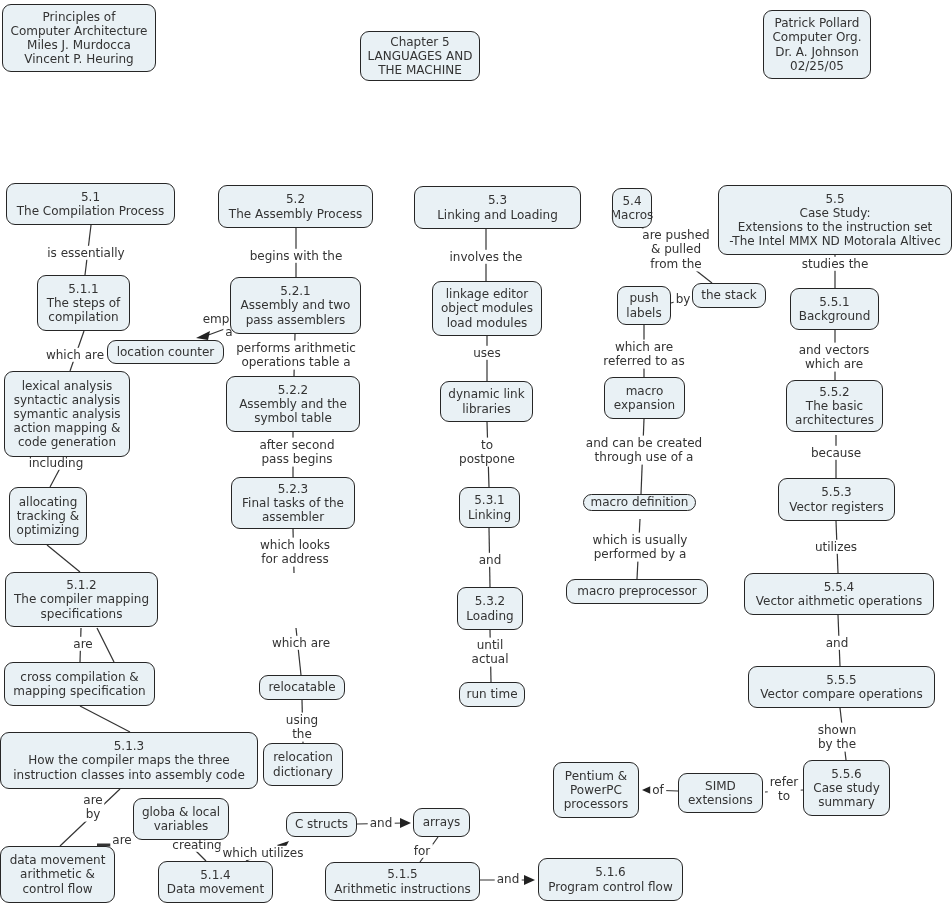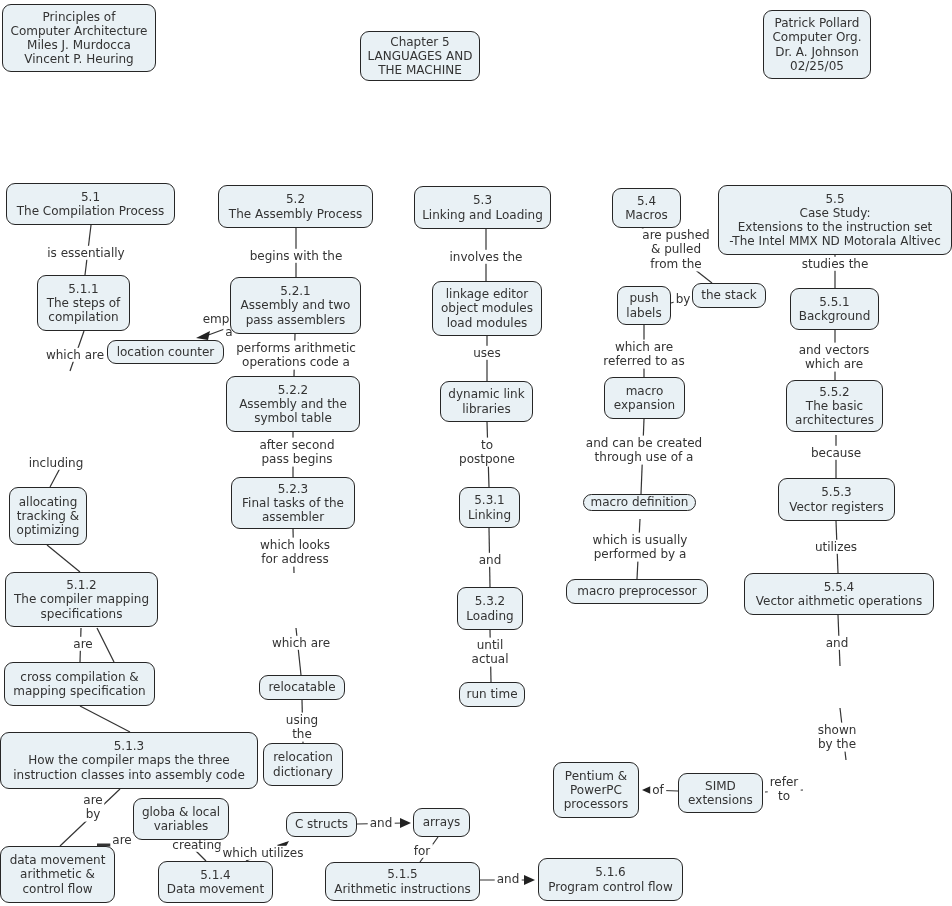--- a/index.html
+++ b/index.html
@@ -82,21 +82,21 @@
   <div class="lbl" style="left:83px;top:644px">are</div>
   <div class="lbl" style="left:93px;top:807px">are
 by</div>
   <div class="lbl" style="left:122px;top:840px">are</div>
   <div class="lbl" style="left:197px;top:845px">creating</div>
   <div class="lbl" style="left:263px;top:853px">which utilizes</div>
   <div class="lbl" style="left:296px;top:256px">begins with the</div>
   <div class="lbl" style="left:216px;top:319px">emp</div>
   <div class="lbl" style="left:229px;top:332px">a</div>
   <div class="lbl" style="left:296px;top:355px">performs arithmetic
-operations code a</div>
+operations table a</div>
   <div class="lbl" style="left:297px;top:452px">after second
 pass begins</div>
   <div class="lbl" style="left:295px;top:552px">which looks
 for address</div>
   <div class="lbl" style="left:301px;top:643px">which are</div>
   <div class="lbl" style="left:302px;top:727px">using
 the</div>
   <div class="lbl" style="left:486px;top:257px">involves the</div>
   <div class="lbl" style="left:487px;top:353px">uses</div>
   <div class="lbl" style="left:487px;top:452px">to
@@ -140,20 +140,25 @@
 Computer Org.
 Dr. A. Johnson
 02/25/05</div>
 
   <div class="node" style="left:6px;top:183px;width:169px;height:42px">5.1
 The Compilation Process</div>
   <div class="node" style="left:37px;top:275px;width:93px;height:56px">5.1.1
 The steps of
 compilation</div>
   <div class="node" style="left:107px;top:340px;width:117px;height:24px">location counter</div>
+  <div class="node" style="left:4px;top:371px;width:126px;height:86px">lexical analysis
+syntactic analysis
+symantic analysis
+action mapping &amp;
+code generation</div>
   <div class="node" style="left:9px;top:487px;width:78px;height:58px">allocating
 tracking &amp;
 optimizing</div>
   <div class="node" style="left:5px;top:572px;width:153px;height:55px">5.1.2
 The compiler mapping
 specifications</div>
   <div class="node" style="left:4px;top:662px;width:151px;height:44px">cross compilation &amp;
 mapping specification</div>
   <div class="node" style="left:0px;top:732px;width:258px;height:57px">5.1.3
 How the compiler maps the three
@@ -174,34 +179,34 @@
   <div class="node" style="left:226px;top:376px;width:134px;height:56px">5.2.2
 Assembly and the
 symbol table</div>
   <div class="node" style="left:231px;top:477px;width:124px;height:52px">5.2.3
 Final tasks of the
 assembler</div>
   <div class="node" style="left:259px;top:675px;width:86px;height:25px">relocatable</div>
   <div class="node" style="left:263px;top:743px;width:80px;height:43px">relocation
 dictionary</div>
 
-  <div class="node" style="left:414px;top:186px;width:137px;height:43px">5.3
+  <div class="node" style="left:414px;top:186px;width:167px;height:43px">5.3
 Linking and Loading</div>
   <div class="node" style="left:440px;top:381px;width:93px;height:41px">dynamic link
 libraries</div>
   <div class="node" style="left:432px;top:281px;width:110px;height:55px">linkage editor
 object modules
 load modules</div>
   <div class="node" style="left:459px;top:487px;width:61px;height:41px">5.3.1
 Linking</div>
   <div class="node" style="left:457px;top:587px;width:66px;height:43px">5.3.2
 Loading</div>
   <div class="node" style="left:459px;top:682px;width:66px;height:25px">run time</div>
 
-  <div class="node" style="left:612px;top:188px;width:69px;height:40px">5.4
+  <div class="node" style="left:612px;top:188px;width:40px;height:40px">5.4
 Macros</div>
   <div class="node" style="left:692px;top:283px;width:74px;height:25px">the stack</div>
   <div class="node" style="left:617px;top:286px;width:54px;height:39px">push
 labels</div>
   <div class="node" style="left:604px;top:377px;width:81px;height:42px">macro
 expansion</div>
   <div class="node" style="left:583px;top:494px;width:113px;height:17px">macro definition</div>
   <div class="node" style="left:566px;top:579px;width:142px;height:25px">macro preprocessor</div>
 
   <div class="node" style="left:718px;top:185px;width:234px;height:70px">5.5
@@ -210,20 +215,25 @@
 -The Intel MMX ND Motorala Altivec</div>
   <div class="node" style="left:790px;top:288px;width:89px;height:42px">5.5.1
 Background</div>
   <div class="node" style="left:786px;top:380px;width:97px;height:52px">5.5.2
 The basic
 architectures</div>
   <div class="node" style="left:778px;top:478px;width:117px;height:43px">5.5.3
 Vector registers</div>
   <div class="node" style="left:744px;top:573px;width:190px;height:42px">5.5.4
 Vector aithmetic operations</div>
+  <div class="node" style="left:748px;top:666px;width:187px;height:42px">5.5.5
+Vector compare operations</div>
+  <div class="node" style="left:803px;top:760px;width:87px;height:56px">5.5.6
+Case study
+summary</div>
   <div class="node" style="left:678px;top:773px;width:85px;height:40px">SIMD
 extensions</div>
   <div class="node" style="left:553px;top:762px;width:86px;height:56px">Pentium &amp;
 PowerPC
 processors</div>
 
   <div class="node" style="left:286px;top:812px;width:71px;height:25px">C structs</div>
   <div class="node" style="left:413px;top:808px;width:57px;height:29px">arrays</div>
   <div class="node" style="left:325px;top:862px;width:155px;height:39px">5.1.5
 Arithmetic instructions</div>

